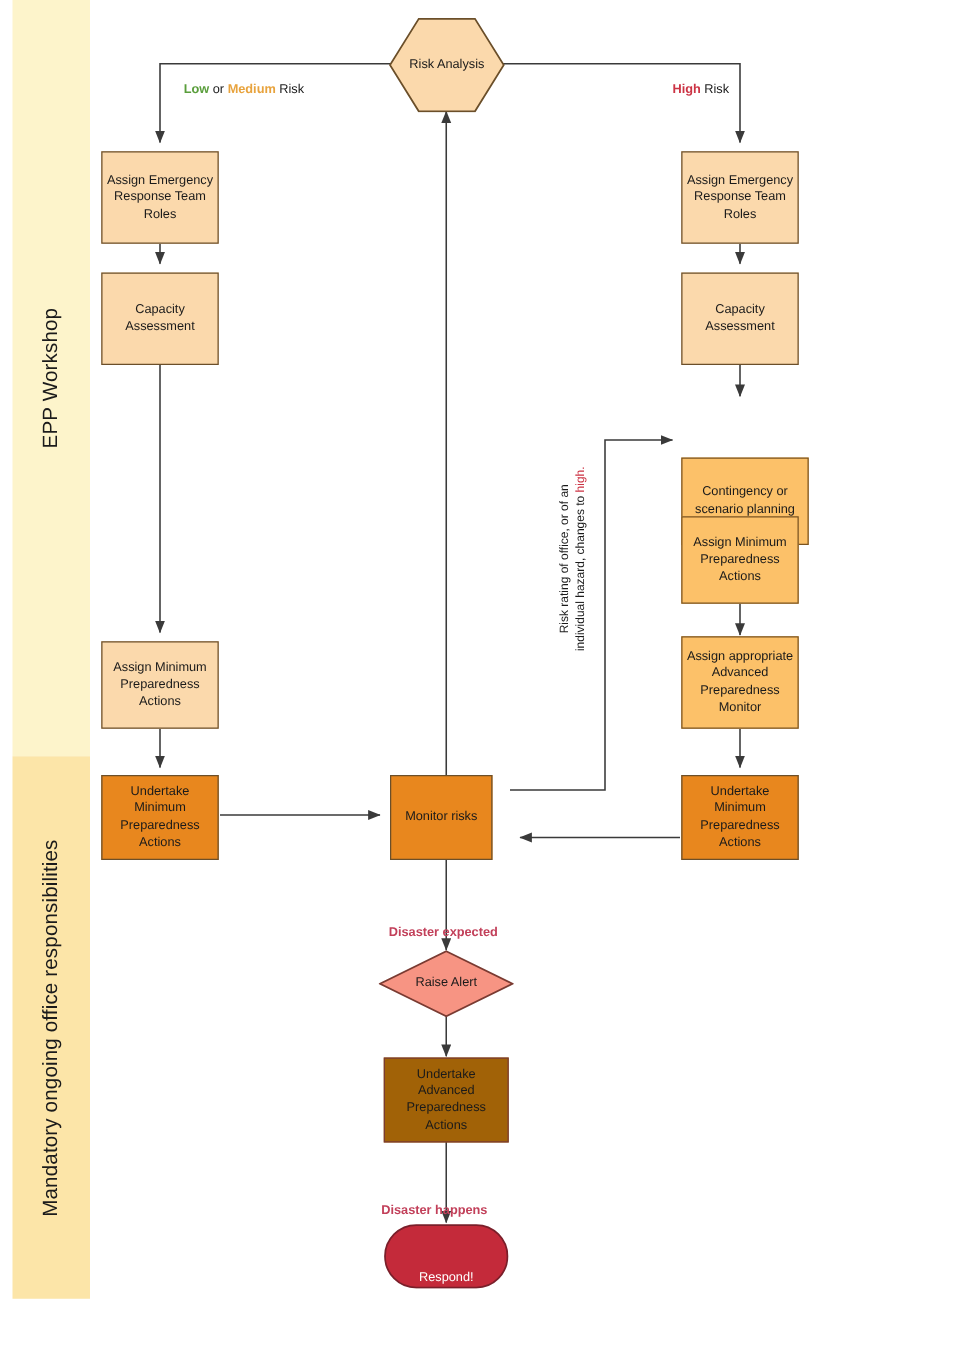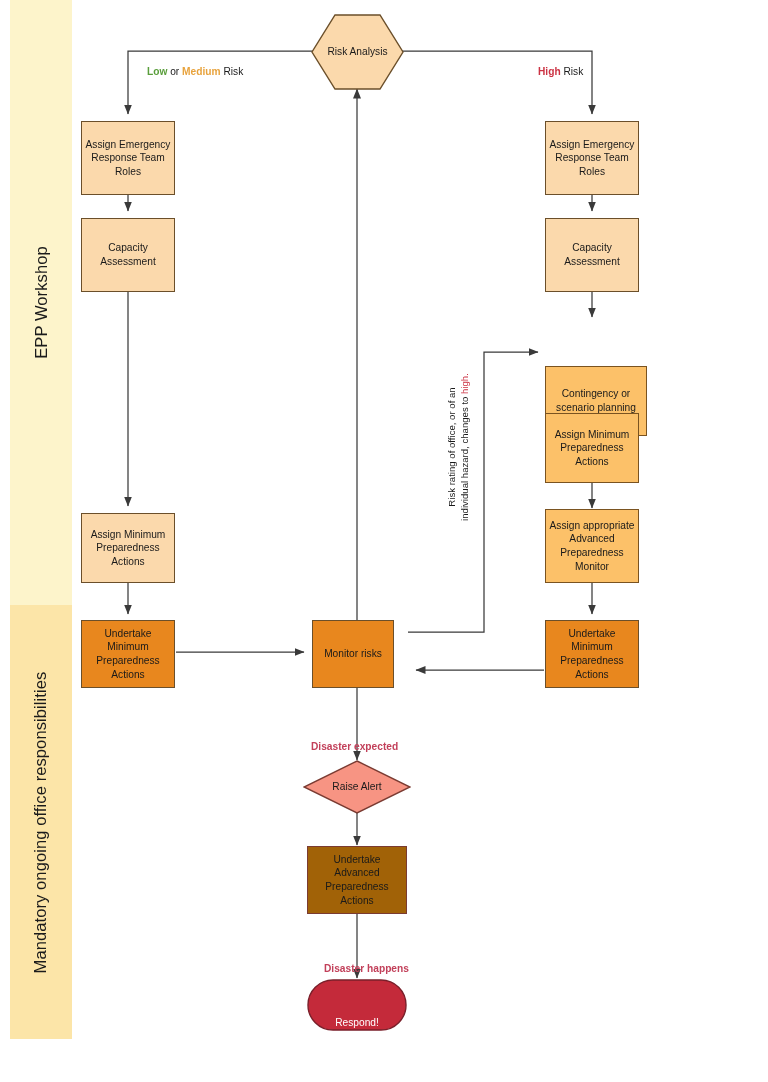--- a/index.html
+++ b/index.html
@@ -237,20 +237,20 @@
   <div class="edge-label" style="left:147px; top:36px;">
     <span class="c-low">Low</span><span> or </span><span class="c-medium">Medium</span><span> Risk</span>
   </div>
 
   <div class="edge-label" style="left:524px; top:36px;padding-left:14px;">
     <span class="c-high">High</span><span> Risk</span>
   </div>
 
   <div class="edge-label bold" style="left:311px; top:711px;">Disaster expected</div>
 
-  <div class="edge-label bold" style="left:311px; top:933px;padding-left:13px;">Disaster happens</div>
+  <div class="edge-label bold" style="left:292px; top:933px;padding-left:13px;">Disaster happens</div>
 
   <div class="rot-label" style="left:446px; top:552px; width:210px;">
     <div>Risk rating of office, or of an</div>
     <div><span>individual hazard, changes to </span><span class="c-high" style="font-weight:normal;">high.</span></div>
   </div>
 
 </div>
 
 </body></html>

